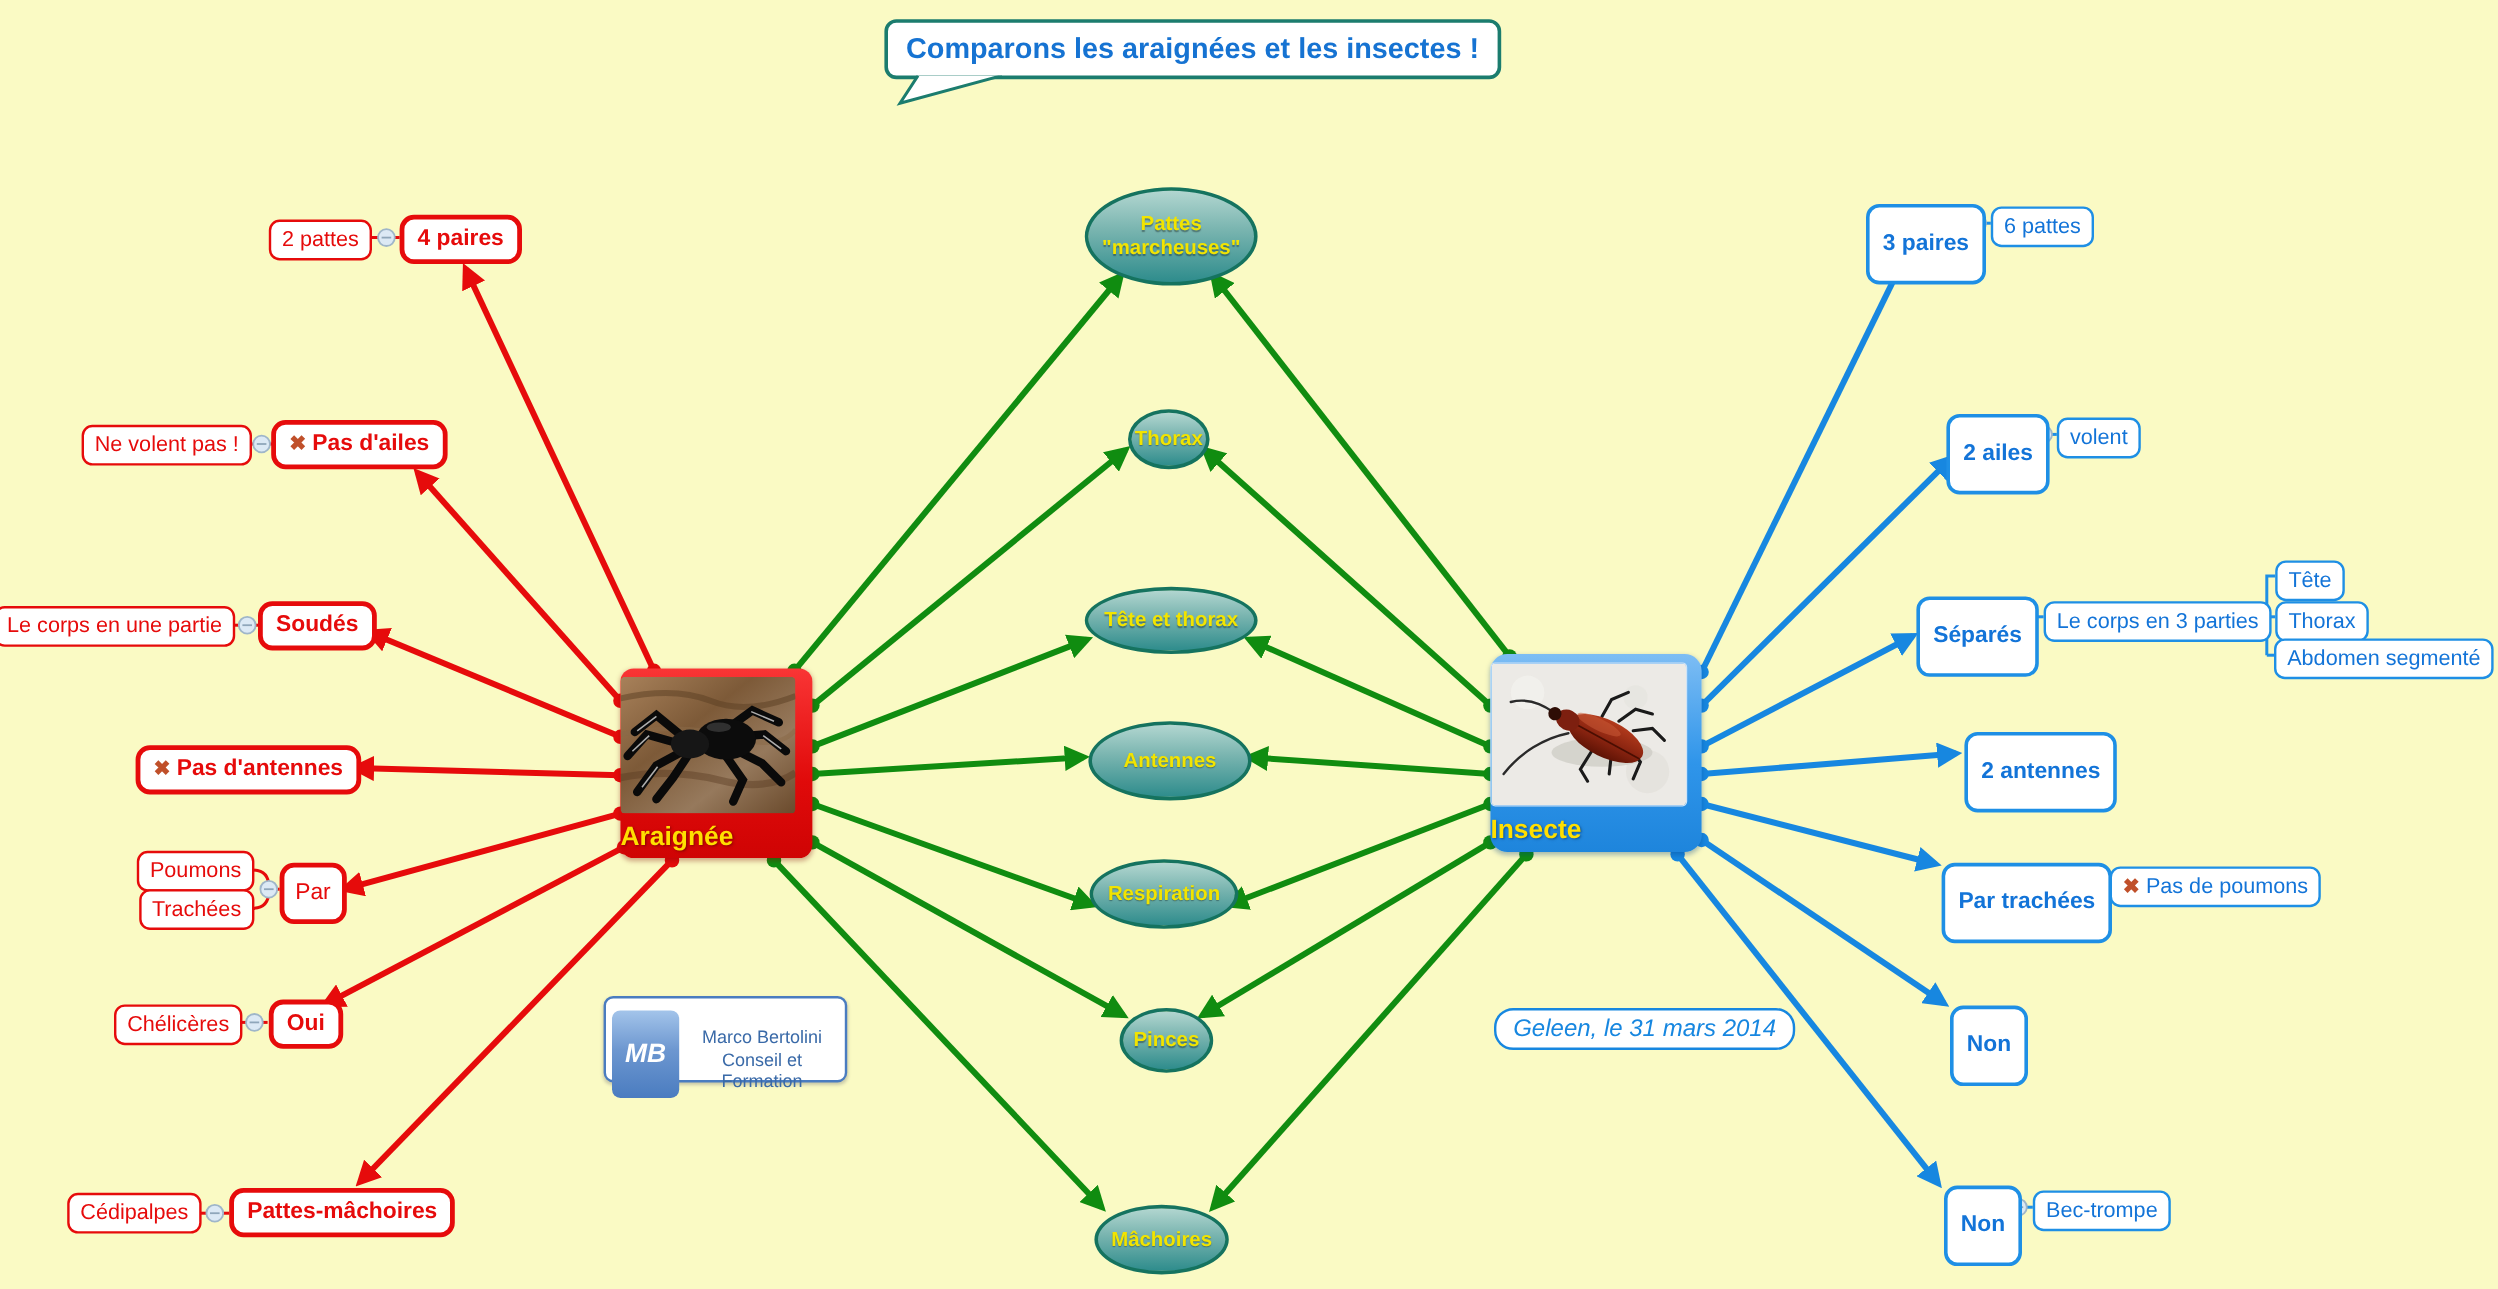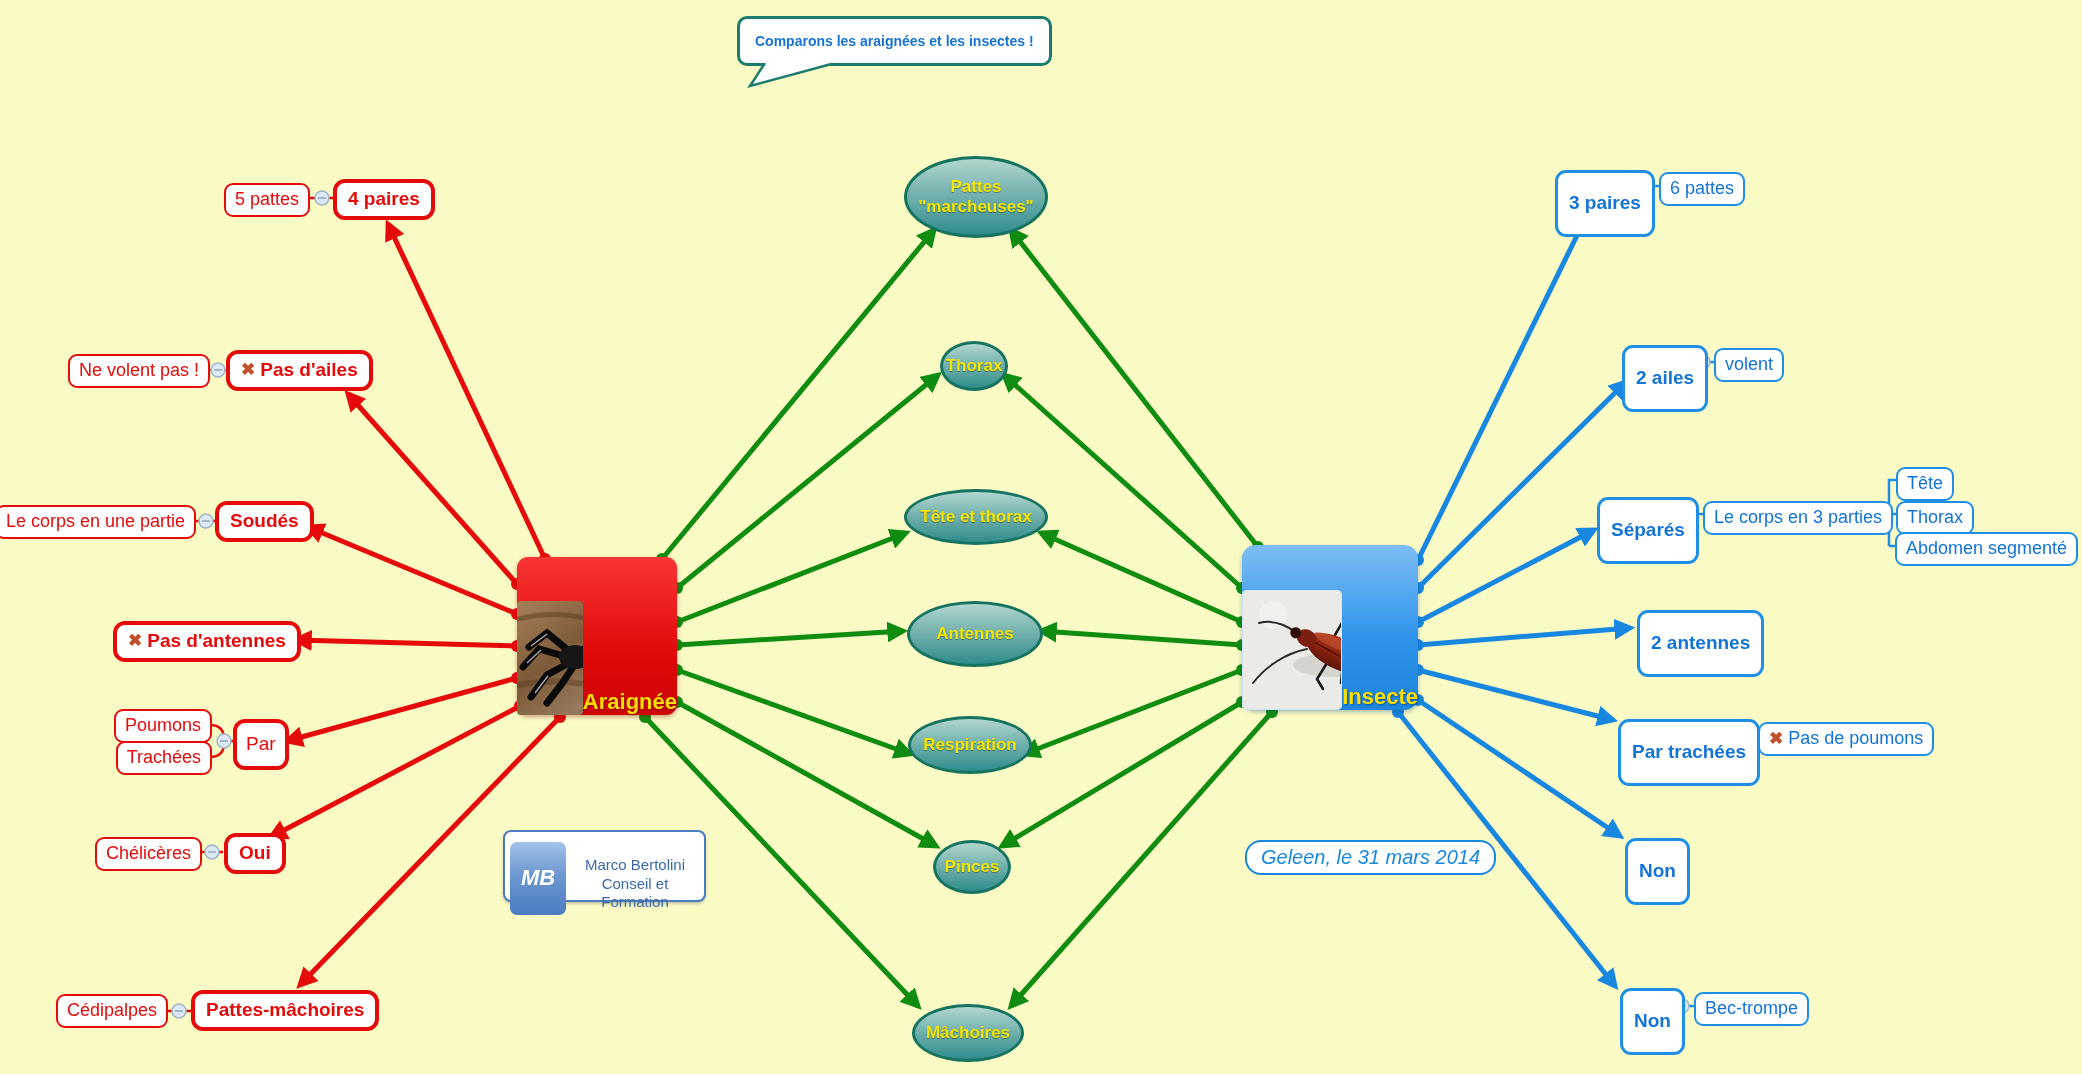--- a/index.html
+++ b/index.html
@@ -20,33 +20,33 @@
   .bold{font-weight:400;}
   .rb.main{border-width:4px;border-radius:12px;font-weight:700;font-size:19px;padding:5px 11px;}
   .bb.main{border-width:3px;border-radius:11px;font-weight:700;font-size:19px;padding:19px 11px;}
   .rb.main.plain, .bb.plain{font-weight:400;}
   .rb.tall{padding:10px 9px;}
   .xicon{font-size:17px;color:#c0502a;font-weight:700;}
   
   .title-bubble{
     position:absolute;left:737px;top:16px;z-index:2;background:#fff;
     border:3px solid #1b7c6e;border-radius:10px;padding:8px 15px;
-    color:#1673d2;font-size:14px;font-weight:700;line-height:28px;white-space:nowrap;
+    color:#1673d2;font-size:24px;font-weight:700;line-height:28px;white-space:nowrap;
   }
   #title-tail{position:absolute;left:745px;top:63px;z-index:3;}
   
   .topic{
     position:absolute;z-index:2;border:3px solid #15735f;border-radius:50%;
     background:linear-gradient(180deg,#b2d6d0 0%,#7ab5b0 42%,#2e8c8c 100%);
     color:#f2e400;font-weight:700;font-size:17px;line-height:1.18;text-align:center;
     display:flex;flex-direction:column;align-items:center;justify-content:center;
     text-shadow:0 1px 1px rgba(0,0,0,.35);
   }
   
-  .node{position:absolute;z-index:2;border-radius:11px;display:flex;flex-direction:row;align-items:flex-end;}
+  .node{position:absolute;z-index:2;border-radius:11px;display:flex;flex-direction:column;align-items:flex-start;}
   .node-spider{left:517px;top:557px;width:160px;height:158px;background:linear-gradient(180deg,#f93535 0%,#e00a0a 60%,#cf0404 100%);box-shadow:0 2px 4px rgba(120,0,0,.35);}
   .node-insect{left:1242px;top:545px;width:176px;height:165px;background:linear-gradient(180deg,#7dbdf4 0%,#2f95ea 55%,#1e85dc 100%);box-shadow:0 2px 4px rgba(0,60,130,.35);border-radius:14px;}
   .photo{margin-top:7px;border-radius:4px;overflow:hidden;line-height:0;}
   .photo-spider{width:146px;height:114px;}
   .photo-insect{width:162px;height:118px;border:1.5px solid #cfe4f7;}
   .node-label{flex:1;display:flex;align-items:center;justify-content:center;color:#ffdf00;font-weight:700;font-size:22px;}
   .node-spider .node-label{text-shadow:1px 1px 2px rgba(90,0,0,.6);}
   .node-insect .node-label{text-shadow:1px 1px 2px rgba(0,40,90,.55);}
   
   .logo{
@@ -235,21 +235,21 @@
     </g>
   </g>
 </svg>
 
 <div class="title-bubble">Comparons les araignées et les insectes !</div>
 <svg id="title-tail" width="110" height="26">
   <path d="M90,0 L20,0 L5,23 Z" fill="#ffffff"></path>
   <path d="M20,0 L5,23 L90,0" fill="none" stroke="#1b7c6e" stroke-width="2.5"></path>
 </svg>
 
-<div class="rb" style="right:1772px;top:183px">5 pattes</div>
+<div class="rb" style="right:1772px;top:183px">2 pattes</div>
 <div class="rb main" style="left:333px;top:179px">4 paires</div>
 
 <div class="rb" style="right:1872px;top:354px">Ne volent pas !</div>
 <div class="rb main" style="left:226px;top:350px">
   <span class="xicon">✖</span>
   <span>Pas d'ailes</span>
 </div>
 
 <div class="rb" style="right:1886px;top:505px">Le corps en une partie</div>
 <div class="rb main" style="left:215px;top:501px">Soudés</div>

